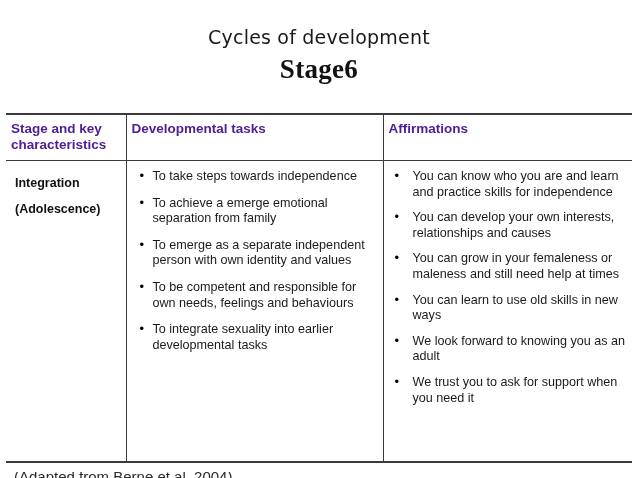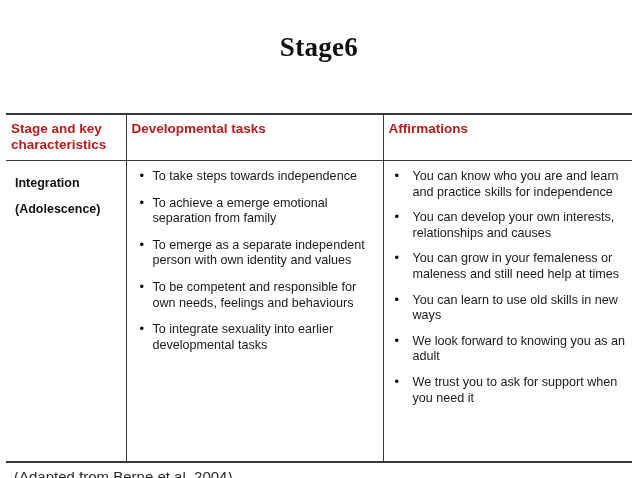--- a/index.html
+++ b/index.html
@@ -65,21 +65,21 @@
     border-top: 2px solid #3a3a3a;
     border-bottom: 1.5px solid #3a3a3a;
     height: 45px;
   }
   .hdr-row td.sep-l { border-left: 1.5px solid #3a3a3a; }
   .hdr-cell {
     font-size: 13.5px;
     font-weight: bold;
     line-height: 16px;
     padding: 6px 6px 4px 5px;
-    color: #b91c1c;
+    color: #4c1d95;
   }
   .body-row td {
     border-bottom: 2px solid #3a3a3a;
     height: 300px;
   }
   .body-row td.sep-l { border-left: 1.5px solid #3a3a3a; }
 
   .stage-cell {
     padding: 9px 6px 6px 9px;
     font-size: 12.5px;
@@ -130,20 +130,21 @@
     overflow: hidden;
     white-space: nowrap;
   }
 </style>
 </head>
 <body>
 
 <div class="slide">
 
   <div class="title-block">
+    <div class="title-main">Cycles of development</div>
     <div class="title-sub">Stage6</div>
   </div>
 
   <div class="table-wrap">
     <table class="cycles">
       <colgroup>
         <col class="col-stage">
         <col class="col-tasks">
         <col class="col-affirm">
       </colgroup>

